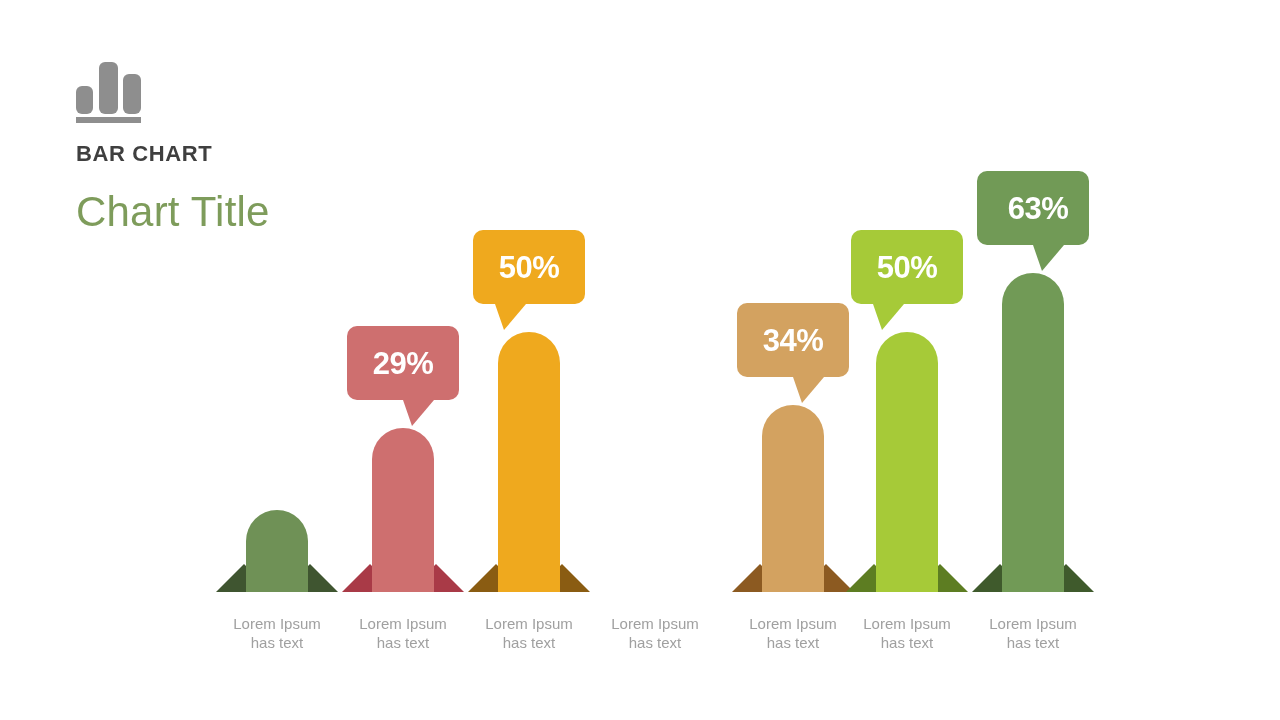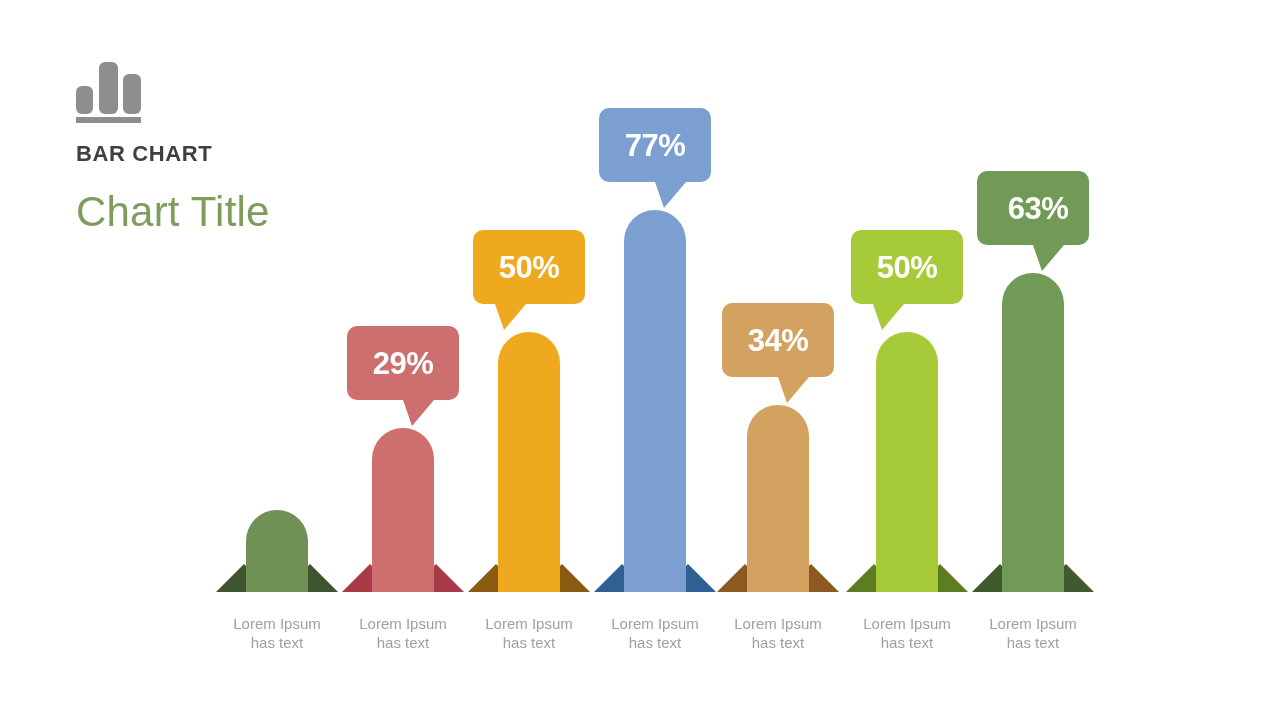--- a/index.html
+++ b/index.html
@@ -220,35 +220,26 @@
           <span class="bubble-value">50%</span>
           <div class="bubble-tail" style="border-top-color: rgb(239, 169, 30); left: 22px;"></div>
         </div>
       </div>
       <div class="cat-label">
         <div>Lorem Ipsum</div>
         <div>has text</div>
       </div>
     </div>
     <div class="bar-group" style="left: 378px;">
-      <div class="col-inner">
-        <div class="wing left" style="border-bottom-color: rgb(47, 95, 147);"></div>
-        <div class="wing right" style="border-bottom-color: rgb(47, 95, 147);"></div>
-        <div class="bar" style="height: 382px; background: rgb(122, 159, 208);"></div>
-        <div class="bubble" style="background: rgb(122, 159, 208); bottom: 410px;">
-          <span class="bubble-value">77%</span>
-          <div class="bubble-tail" style="border-top-color: rgb(122, 159, 208); left: 56px;"></div>
-        </div>
-      </div>
-      <div class="cat-label">
-        <div>Lorem Ipsum</div>
-        <div>has text</div>
-      </div>
-    </div>
-    <div class="bar-group" style="left: 501px;">
+      <div class="cat-label">
+        <div>Lorem Ipsum</div>
+        <div>has text</div>
+      </div>
+    </div>
+    <div class="bar-group" style="left: 516px;">
       <div class="col-inner">
         <div class="wing left" style="border-bottom-color: rgb(140, 90, 33);"></div>
         <div class="wing right" style="border-bottom-color: rgb(140, 90, 33);"></div>
         <div class="bar" style="height: 187px; background: rgb(211, 162, 96);"></div>
         <div class="bubble" style="background: rgb(211, 162, 96); bottom: 215px;">
           <span class="bubble-value">34%</span>
           <div class="bubble-tail" style="border-top-color: rgb(211, 162, 96); left: 56px;"></div>
         </div>
       </div>
       <div class="cat-label">

